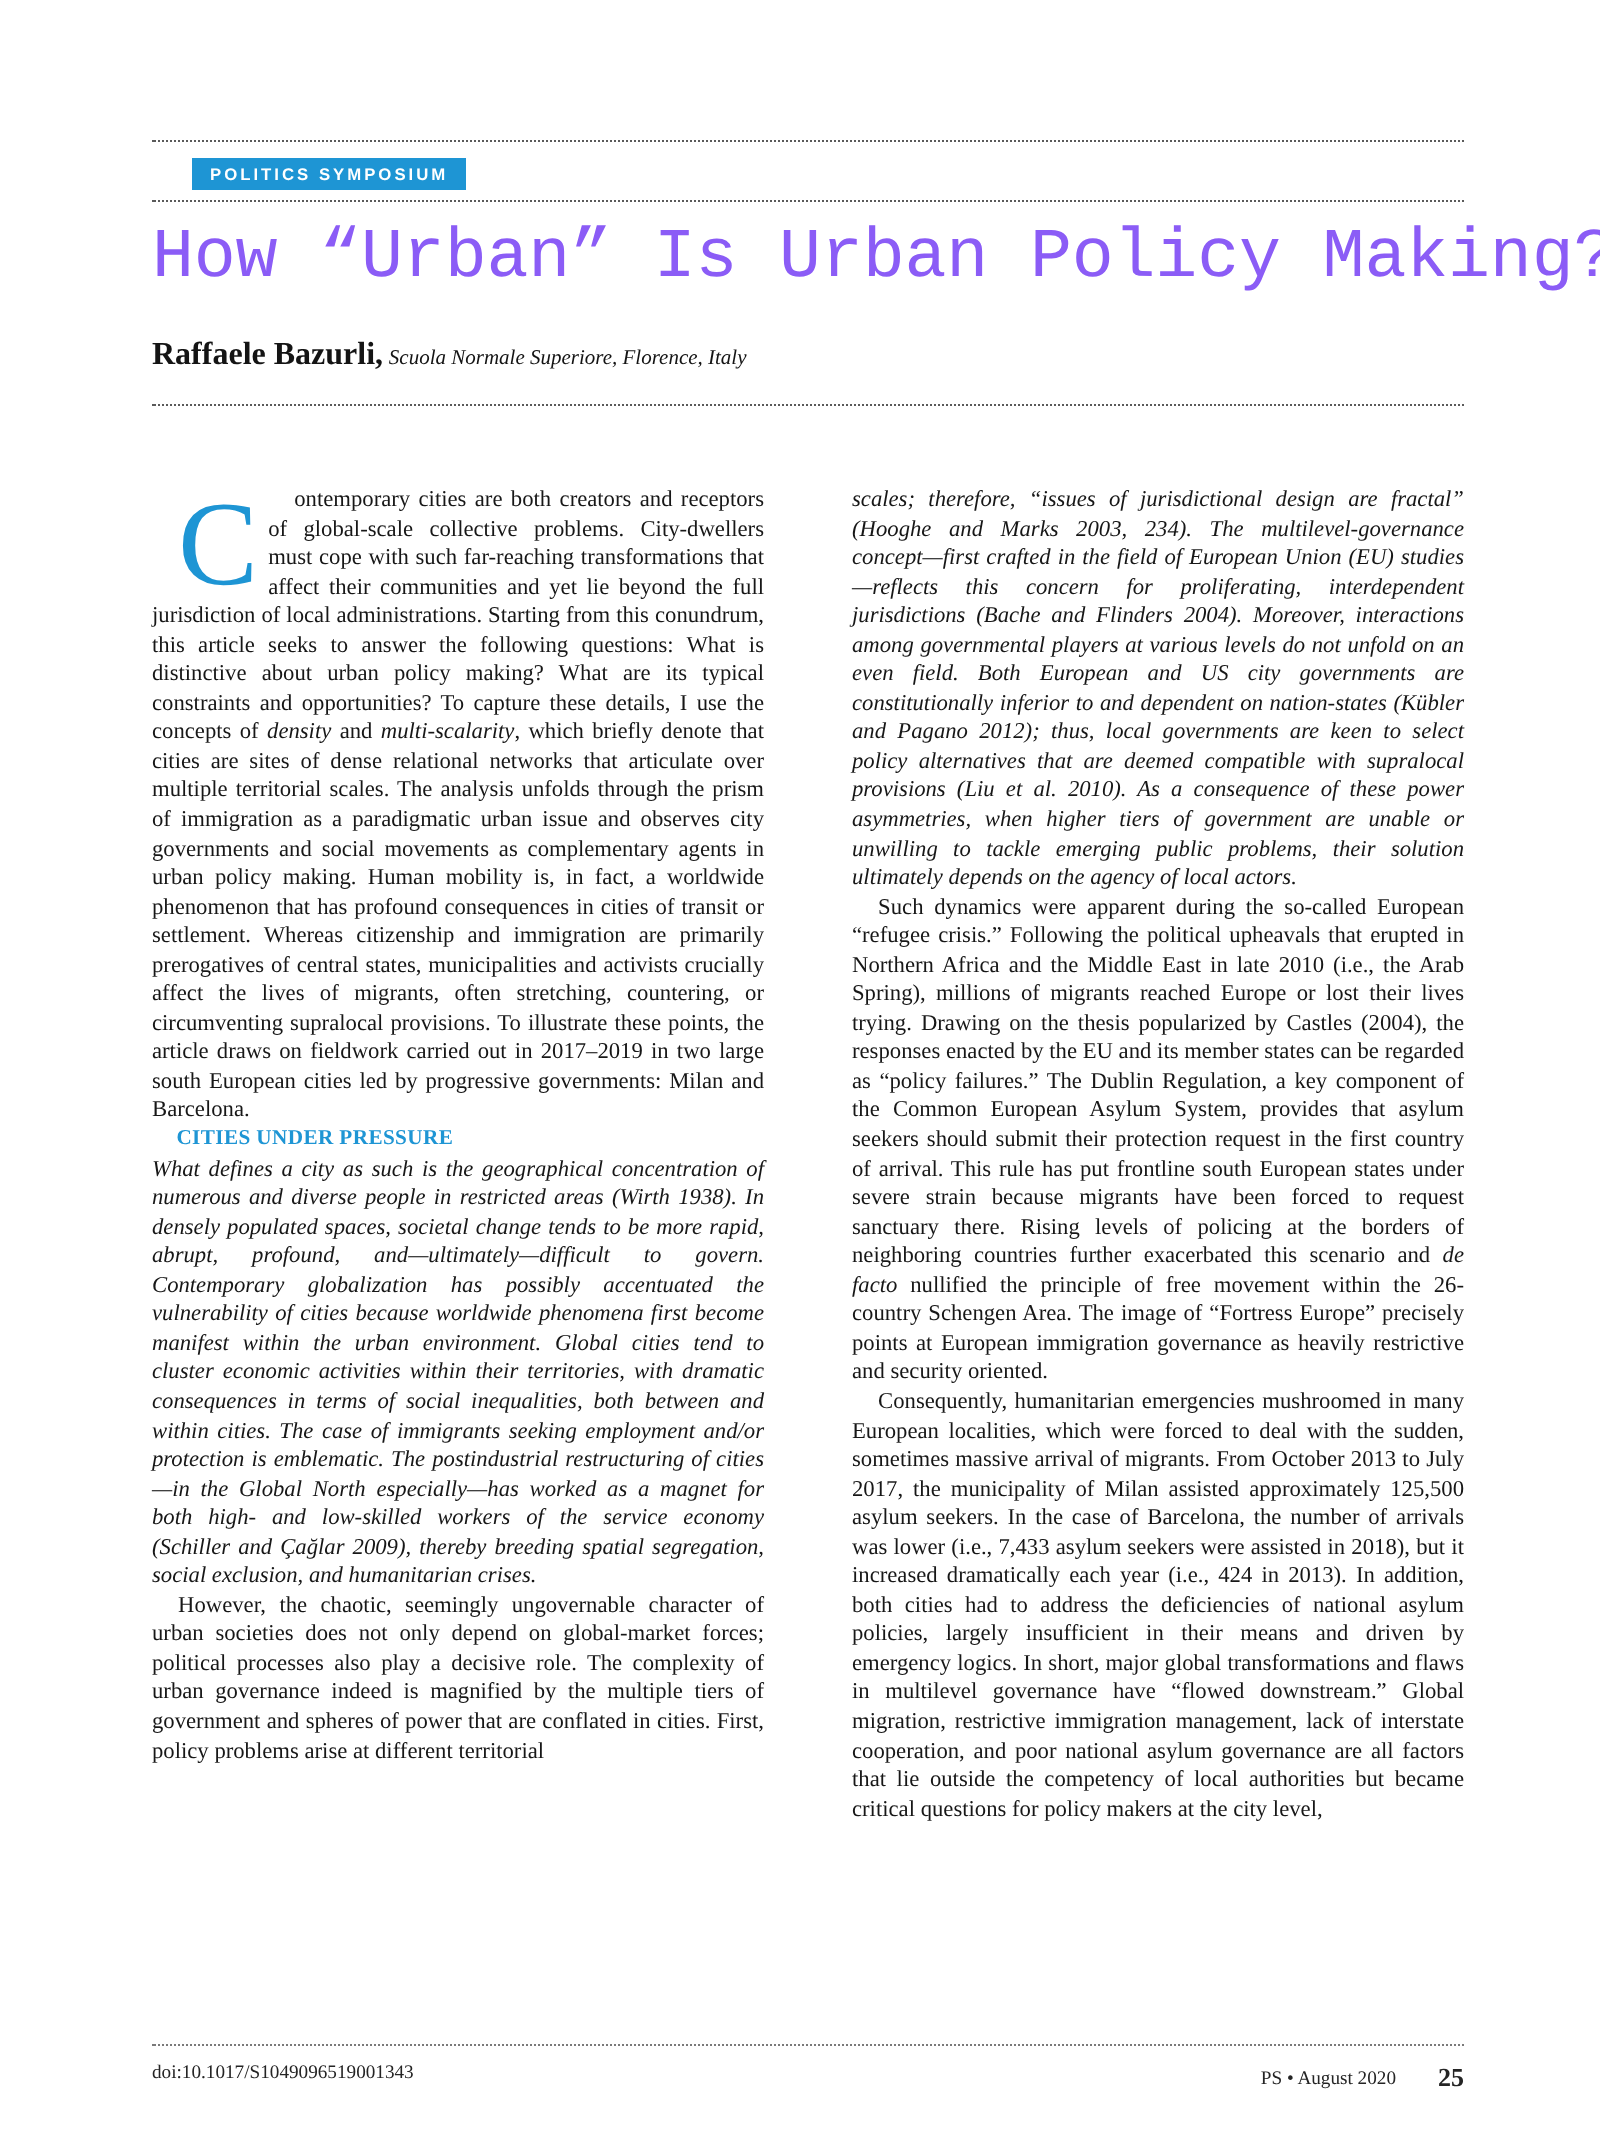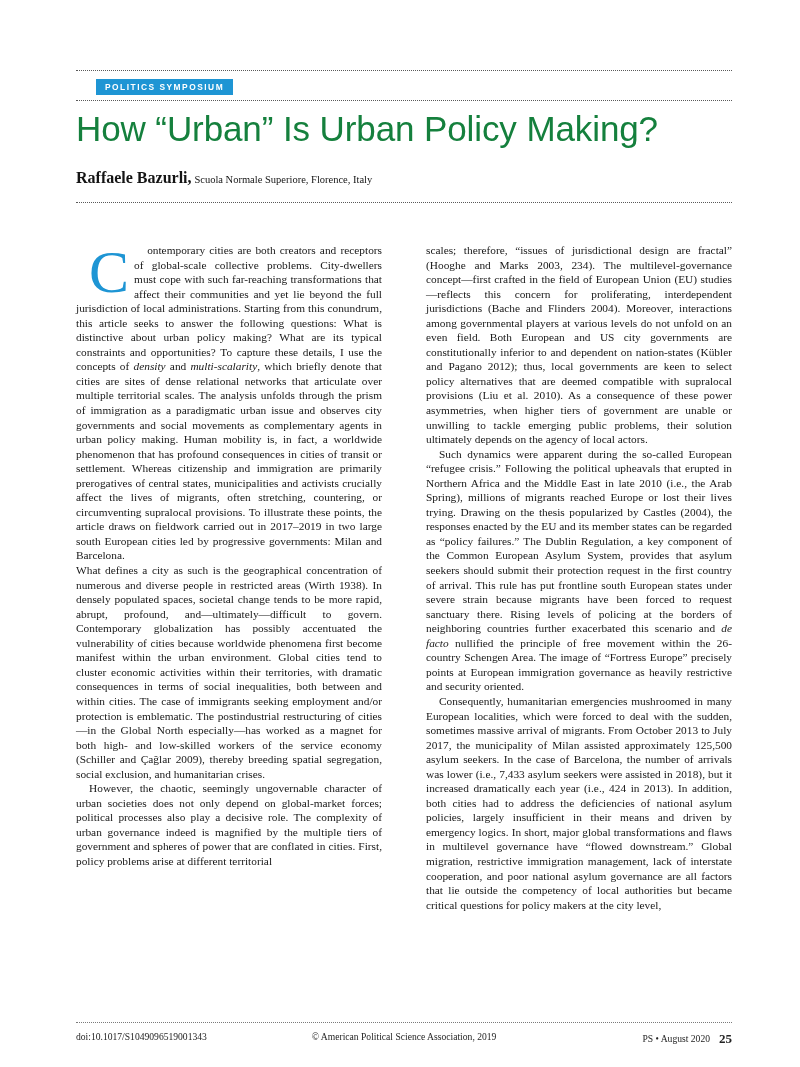--- a/index.html
+++ b/index.html
@@ -60,44 +60,45 @@
     line-height: 1;
     vertical-align: top;
   }
 
   
   .title {
     position: absolute;
     left: 76px;
     top: 108px;
     width: 660px;
-    font-family: Liberation Sans, sans-serif;
+    font-family: Liberation Mono, monospace;
     font-size: 35px;
     font-weight: normal;
     line-height: 42px;
     letter-spacing: -0.1px;
-    color: #15803d;
+    color: #8b5cf6;
     margin: 0;
     white-space: nowrap;
   }
 
   
   .byline {
     position: absolute;
     left: 76px;
     top: 170px;
     font-size: 11.5px;
     line-height: 15px;
     color: #141414;
   }
   .byline .author {
     font-weight: bold;
     font-size: 16px;
   }
   .byline .affil {
+    font-style: italic;
     font-size: 10.5px;
   }
 
   
   .columns {
     position: absolute;
     left: 76px;
     top: 243px;
     width: 656px;
     height: 770px;
@@ -114,21 +115,21 @@
     hyphens: manual;
     color: #171717;
   }
   .col-left  { left: 0; }
   .col-right { left: 350px; }
 
   .col p {
     margin: 0;
     text-indent: 1.15em;
   }
-  .col p.noindent { text-indent: 0; }
+  .col p.noindent { text-indent: 0; font-style: italic; }
 
   
   .dropcap-para {
     text-indent: 0;
   }
   .dropcap {
     float: left;
     font-family: "Liberation Serif", "DejaVu Serif", serif;
     font-size: 60px;
     line-height: 52px;
@@ -169,21 +170,21 @@
     position: absolute; left: 0; top: 0; width: 656px;
     text-align: center;
   }
   .footer .f-right {
     position: absolute; right: 0; top: 0;
     white-space: nowrap;
   }
   .footer .pageno {
     font-weight: bold;
     font-size: 13px;
-    margin-left: 9px;
+    margin-left: 21px;
     vertical-align: -1px;
   }
 </style>
 </head>
 <body>
 
 <div class="page">
 
   <hr class="rule-dotted rule-top">
 
@@ -200,39 +201,39 @@
     <span class="affil">Scuola Normale Superiore, Florence, Italy</span>
   </div>
 
   <hr class="rule-dotted rule-bot">
 
   <div class="columns">
 
     <div class="col col-left">
       <p class="dropcap-para"><span class="dropcap">C</span><span>ontemporary cities are both creators and receptors of global-scale collective problems. City-dwellers must cope with such far-reaching transformations that affect their communities and yet lie beyond the full jurisdiction of local administrations. Starting from this conundrum, this article seeks to answer the following questions: What is distinctive about urban policy making? What are its typical constraints and opportunities? To capture these details, I use the concepts of </span><em>density</em><span> and </span><em>multi-scalarity</em><span>, which briefly denote that cities are sites of dense relational networks that articulate over multiple territorial scales. The analysis unfolds through the prism of immigration as a paradigmatic urban issue and observes city governments and social movements as complementary agents in urban policy making. Human mobility is, in fact, a worldwide phenomenon that has profound consequences in cities of transit or settlement. Whereas citizenship and immigration are primarily prerogatives of central states, municipalities and activists crucially affect the lives of migrants, often stretching, countering, or circumventing supralocal provisions. To illustrate these points, the article draws on fieldwork carried out in 2017–2019 in two large south European cities led by progressive governments: Milan and Barcelona.</span></p>
 
+      <p class="section-head">CITIES UNDER PRESSURE</p>
 
       <p class="noindent">What defines a city as such is the geographical concentration of numerous and diverse people in restricted areas (Wirth 1938). In densely populated spaces, societal change tends to be more rapid, abrupt, profound, and—ultimately—difficult to govern. Contemporary globalization has possibly accentuated the vulnerability of cities because worldwide phenomena first become manifest within the urban environment. Global cities tend to cluster economic activities within their territories, with dramatic consequences in terms of social inequalities, both between and within cities. The case of immigrants seeking employment and/or protection is emblematic. The postindustrial restructuring of cities—in the Global North especially—has worked as a magnet for both high- and low-skilled workers of the service economy (Schiller and Çağlar 2009), thereby breeding spatial segregation, social exclusion, and humanitarian crises.</p>
 
       <p>However, the chaotic, seemingly ungovernable character of urban societies does not only depend on global-market forces; political processes also play a decisive role. The complexity of urban governance indeed is magnified by the multiple tiers of government and spheres of power that are conflated in cities. First, policy problems arise at different territorial</p>
     </div>
 
     <div class="col col-right">
       <p class="noindent">scales; therefore, “issues of jurisdictional design are fractal” (Hooghe and Marks 2003, 234). The multilevel-governance concept—first crafted in the field of European Union (EU) studies—reflects this concern for proliferating, interdependent jurisdictions (Bache and Flinders 2004). Moreover, interactions among governmental players at various levels do not unfold on an even field. Both European and US city governments are constitutionally inferior to and dependent on nation-states (Kübler and Pagano 2012); thus, local governments are keen to select policy alternatives that are deemed compatible with supralocal provisions (Liu et al. 2010). As a consequence of these power asymmetries, when higher tiers of government are unable or unwilling to tackle emerging public problems, their solution ultimately depends on the agency of local actors.</p>
 
       <p><span>Such dynamics were apparent during the so-called European “refugee crisis.” Following the political upheavals that erupted in Northern Africa and the Middle East in late 2010 (i.e., the Arab Spring), millions of migrants reached Europe or lost their lives trying. Drawing on the thesis popularized by Castles (2004), the responses enacted by the EU and its member states can be regarded as “policy failures.” The Dublin Regulation, a key component of the Common European Asylum System, provides that asylum seekers should submit their protection request in the first country of arrival. This rule has put frontline south European states under severe strain because migrants have been forced to request sanctuary there. Rising levels of policing at the borders of neighboring countries further exacerbated this scenario and </span><em>de facto</em><span> nullified the principle of free movement within the 26-country Schengen Area. The image of “Fortress Europe” precisely points at European immigration governance as heavily restrictive and security oriented.</span></p>
 
       <p>Consequently, humanitarian emergencies mushroomed in many European localities, which were forced to deal with the sudden, sometimes massive arrival of migrants. From October 2013 to July 2017, the municipality of Milan assisted approximately 125,500 asylum seekers. In the case of Barcelona, the number of arrivals was lower (i.e., 7,433 asylum seekers were assisted in 2018), but it increased dramatically each year (i.e., 424 in 2013). In addition, both cities had to address the deficiencies of national asylum policies, largely insufficient in their means and driven by emergency logics. In short, major global transformations and flaws in multilevel governance have “flowed downstream.” Global migration, restrictive immigration management, lack of interstate cooperation, and poor national asylum governance are all factors that lie outside the competency of local authorities but became critical questions for policy makers at the city level,</p>
     </div>
 
   </div>
 
   <hr class="rule-dotted rule-foot">
 
   <div class="footer">
     <span class="f-left">doi:10.1017/S1049096519001343</span>
-    <span class="f-center">© American Political Science Association, 2019</span>
     <span class="f-right">
       <span>PS • August 2020</span><span class="pageno">25</span>
     </span>
   </div>
 
 </div>
 
 </body></html>

